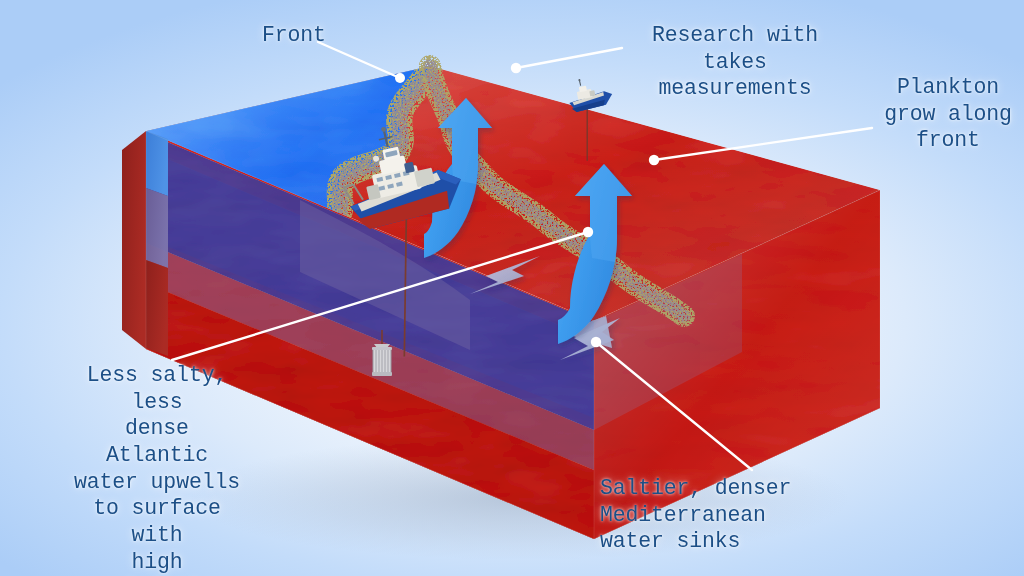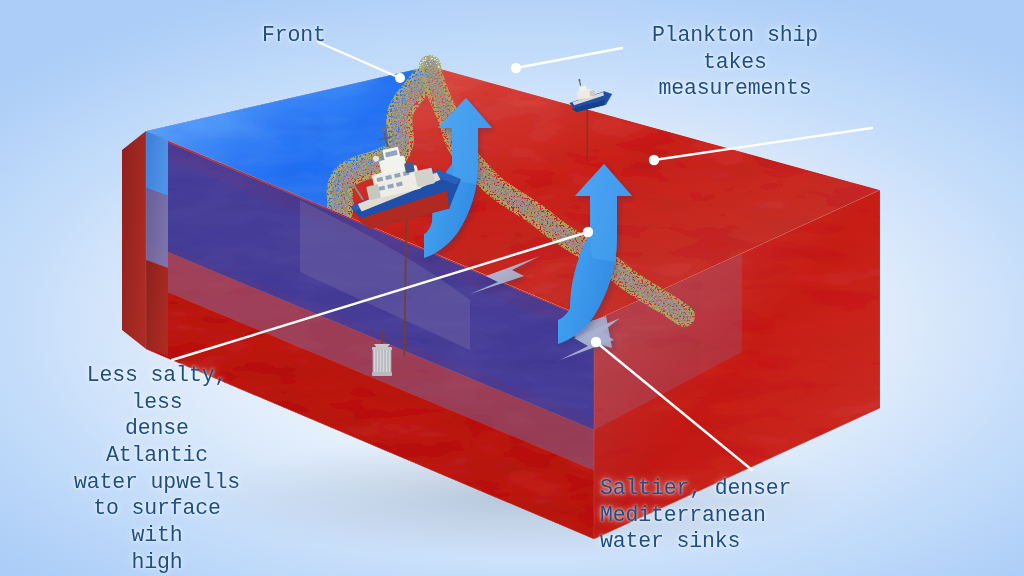--- a/index.html
+++ b/index.html
@@ -422,23 +422,26 @@
       <circle cx="400" cy="78" r="5"></circle>
       <circle cx="516" cy="68" r="5.2"></circle>
       <circle cx="654" cy="160" r="5.2"></circle>
       <circle cx="588" cy="232" r="5.2"></circle>
       <circle cx="596" cy="342" r="5.2"></circle>
     </g>
   </svg>
 
   <div class="label lbl-front">Front</div>
 
-  <div class="label lbl-research">Plankton ship takes
+  <div class="label lbl-research">Research with takes
 measurements</div>
 
+  <div class="label lbl-plankton">Plankton
+grow along
+front</div>
 
   <div class="label lbl-upwell">Less salty, less
 dense Atlantic
 water upwells
 to surface with
 high nutrients</div>
 
   <div class="label lbl-sinks">Saltier, denser Mediterranean
 water sinks</div>
 

